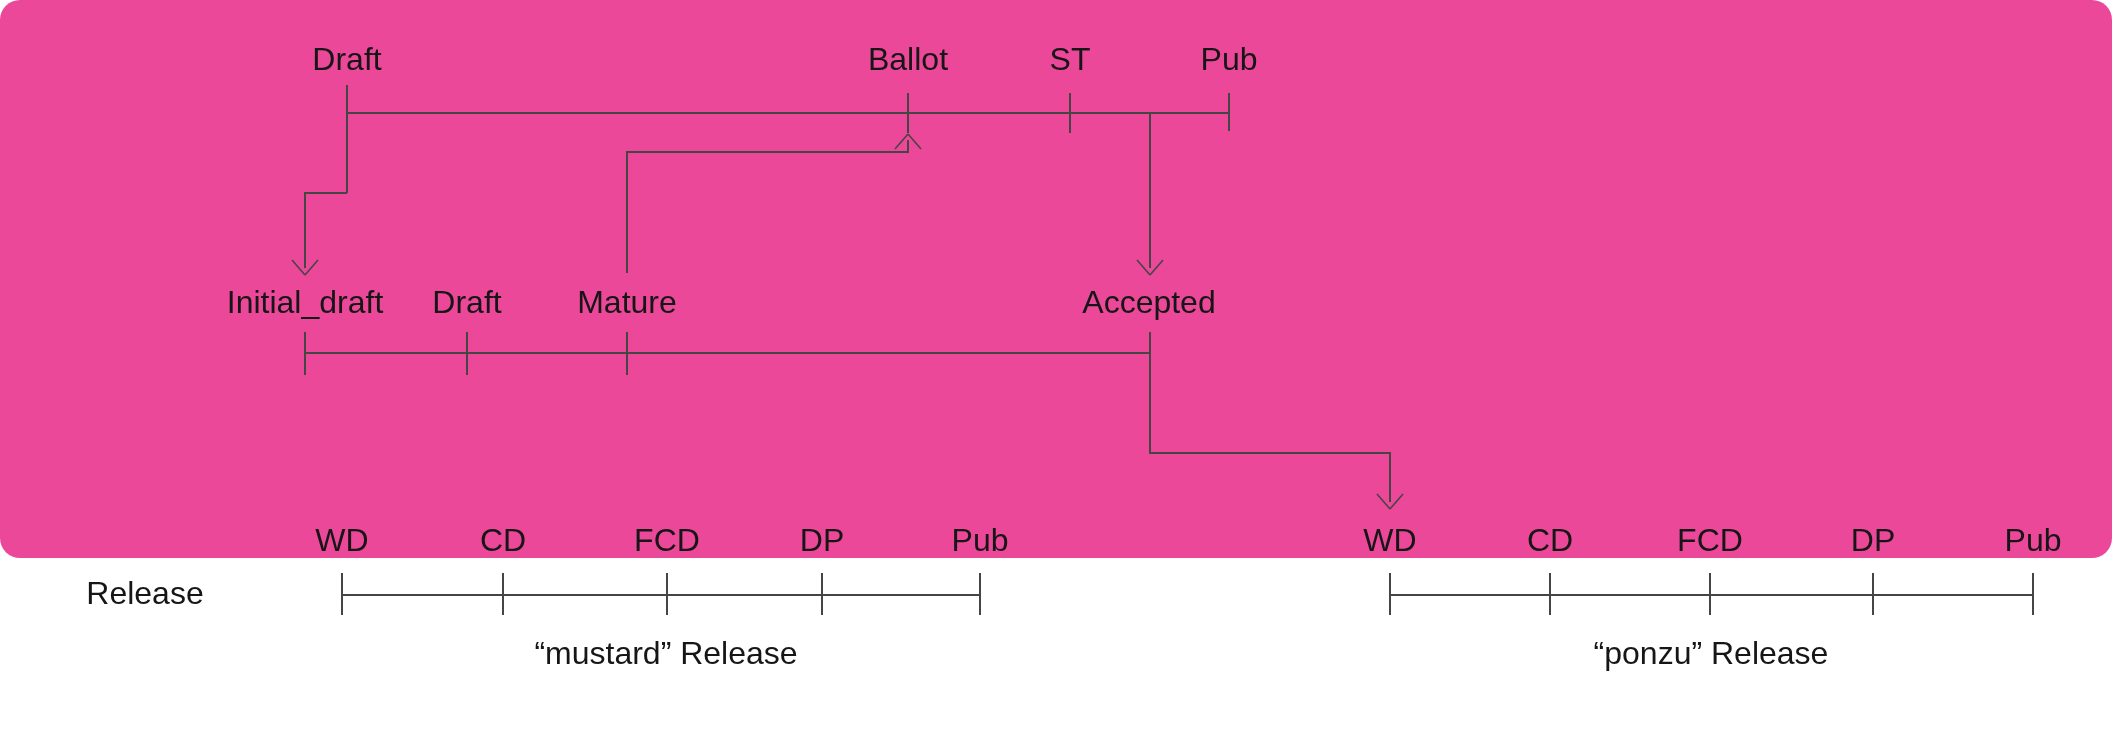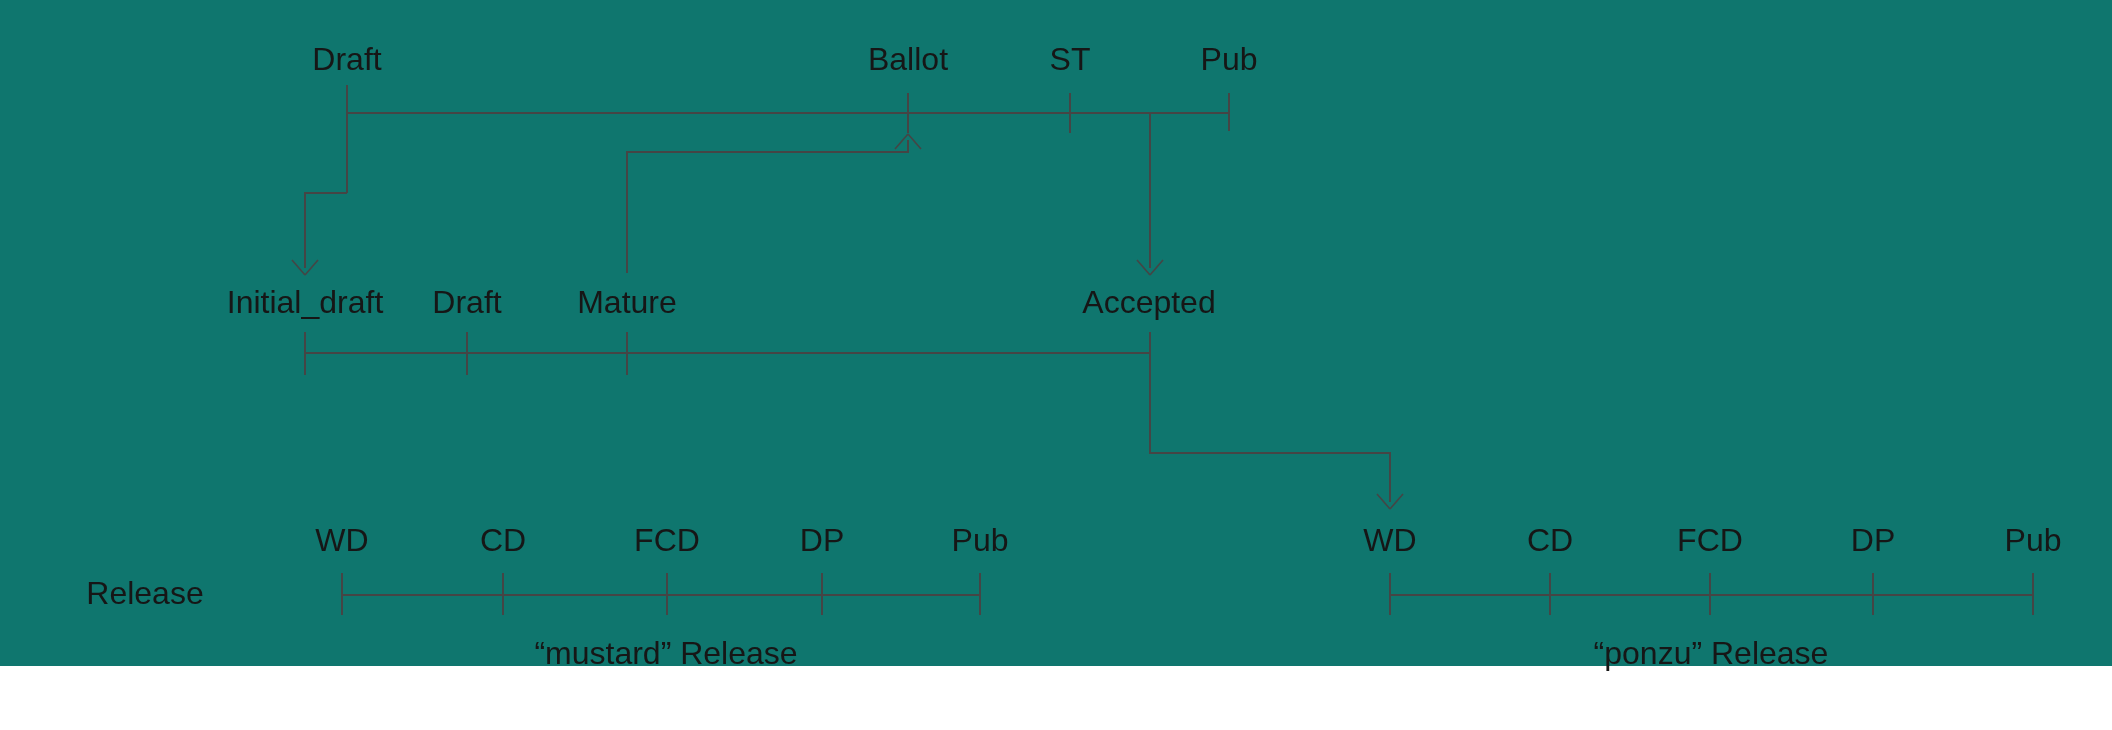--- a/index.html
+++ b/index.html
@@ -6,22 +6,23 @@
     margin: 0;
     padding: 0;
     background: #ffffff;
     width: 2112px;
     height: 730px;
     overflow: hidden;
   }
   .diagram-canvas {
     position: relative;
     width: 2112px;
-    height: 666px;
-    background: #0f766e;
+    height: 558px;
+    background: #ec4899;
+    border-radius: 20px;
   }
   svg text {
     font-family: "Liberation Sans", sans-serif;
     font-size: 32px;
     fill: #161616;
   }
   svg line, svg polyline {
     stroke: #454545;
     fill: none;
   }

